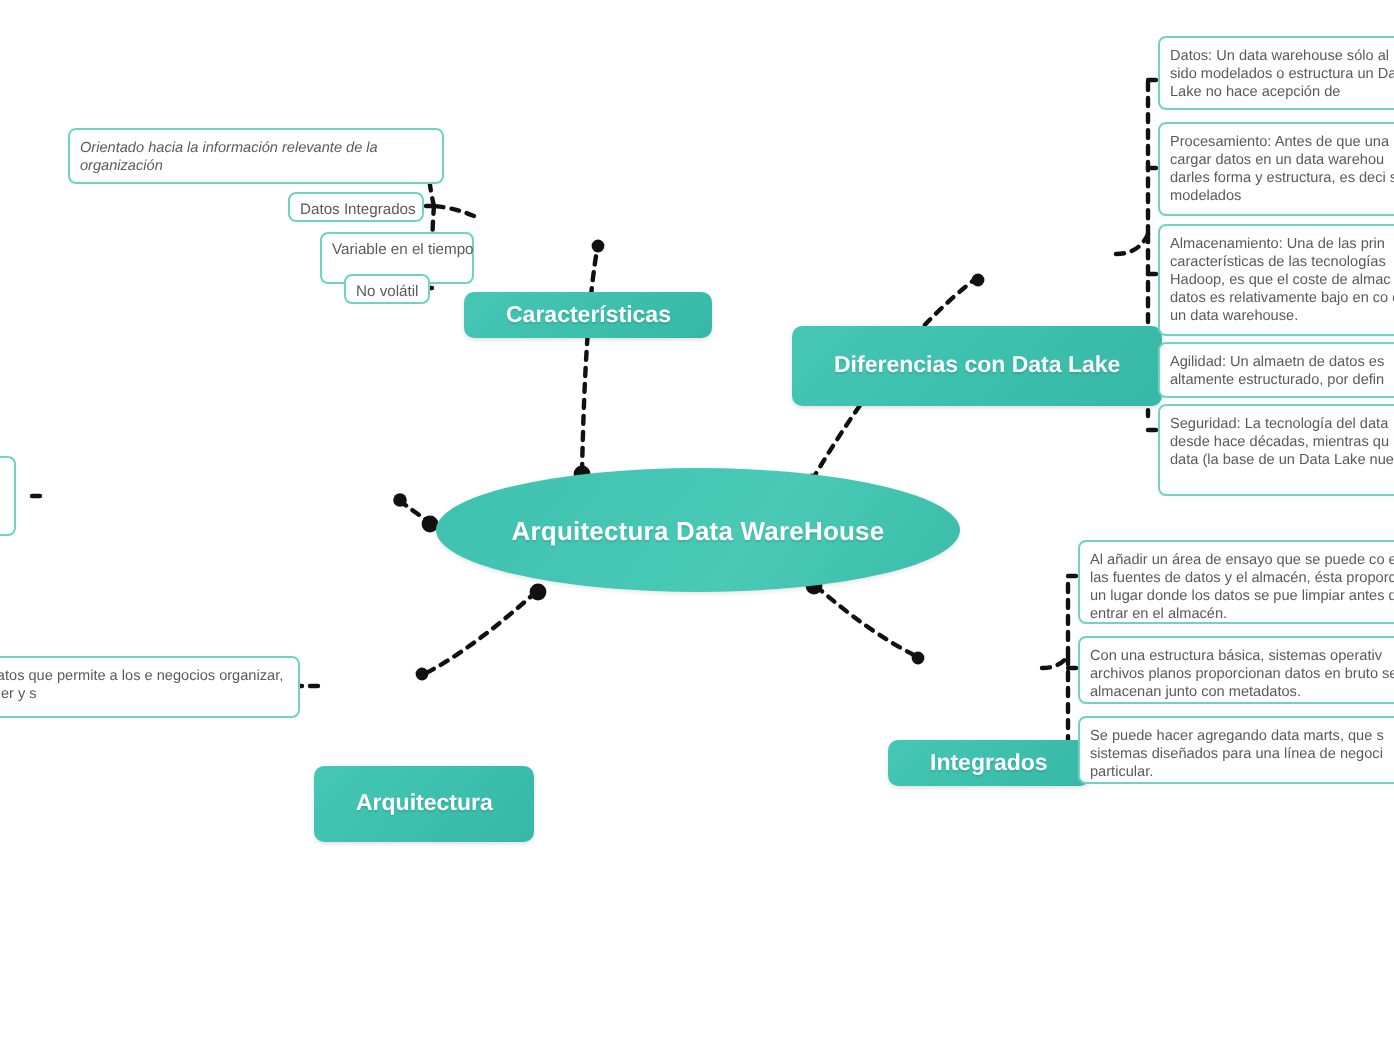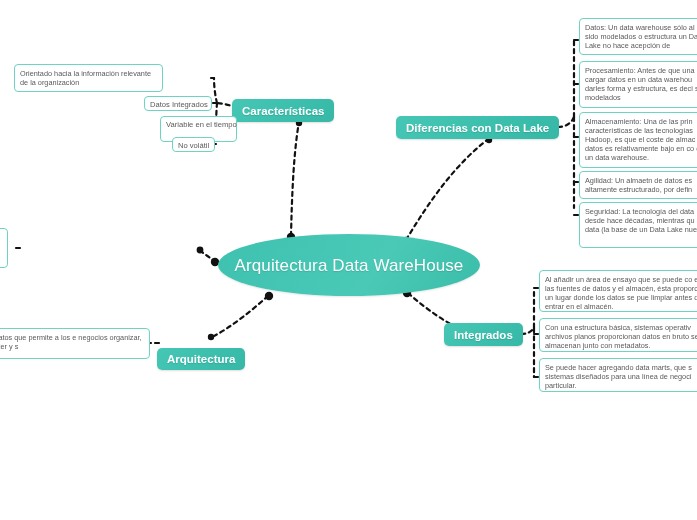--- a/index.html
+++ b/index.html
@@ -12,31 +12,31 @@
 
   
   .center-node{
     position:absolute;left:218px;top:234px;width:262px;height:62px;
     border-radius:50%;
     background:linear-gradient(125deg,#3fc1b0 0%,#45c6b4 35%,#49c9b6 60%,#3bbda9 100%);
     display:flex;align-items:center;justify-content:center;text-align:center;
     box-shadow:0 1px 2px rgba(0,0,0,0.10);
   }
   .center-node span{
-    color:#ffffff;font-size:17px;font-weight:normal;line-height:17px;
+    color:#ffffff;font-size:13px;font-weight:bold;line-height:17px;
     letter-spacing:.1px;text-shadow:0 1px 1px rgba(0,0,0,.12);
   }
 
   
   .pill{
     position:absolute;border-radius:5px;
     background:linear-gradient(135deg,#46c7b5 0%,#3dbfae 55%,#37b8a7 100%);
     display:flex;align-items:center;justify-content:center;
     box-shadow:0 1px 2px rgba(0,0,0,0.13);
-    padding:0 10px;box-sizing:border-box;
+    padding:0 21px;box-sizing:border-box;margin-top:47px;
   }
   .pill span{
     color:#ffffff;font-size:11.5px;font-weight:bold;white-space:nowrap;
     text-shadow:0 1px 1px rgba(0,0,0,.12);
   }
 
   
   .leaf{
     position:absolute;background:#ffffff;border:1px solid #6fd3c4;border-radius:4px;
     box-sizing:border-box;padding:4px 5px;
@@ -110,34 +110,34 @@
   </svg>
 
   <div class="center-node">
     <span>Arquitectura Data WareHouse</span>
   </div>
 
   <div class="pill" style="left:232px;top:99px;height:23px;">
     <span>Características</span>
   </div>
 
-  <div class="pill" style="left:396px;top:116px;height:23px;">
+  <div class="pill" style="left:396px;top:116px;height:40px;">
     <span>Diferencias con Data Lake</span>
   </div>
 
 
-  <div class="pill" style="left:157px;top:348px;height:22px;">
+  <div class="pill" style="left:157px;top:336px;height:38px;">
     <span>Arquitectura</span>
   </div>
 
   <div class="pill" style="left:444px;top:323px;height:23px;">
     <span>Integrados</span>
   </div>
 
-  <div class="leaf" style="left:14px;top:64px;width:149px;height:28px;">
+  <div class="leaf" style="left:34px;top:64px;width:188px;height:28px;font-style:italic;">
     <span>Orientado hacia la información relevante de la organización</span>
   </div>
 
   <div class="leaf tiny" style="left:144px;top:96px;width:68px;height:15px;">
     <span>Datos Integrados</span>
   </div>
 
   <div class="leaf tiny" style="left:132px;top:116px;width:77px;height:26px;margin-left:28px;">
     <span>Variable en el tiempo</span>
   </div>

